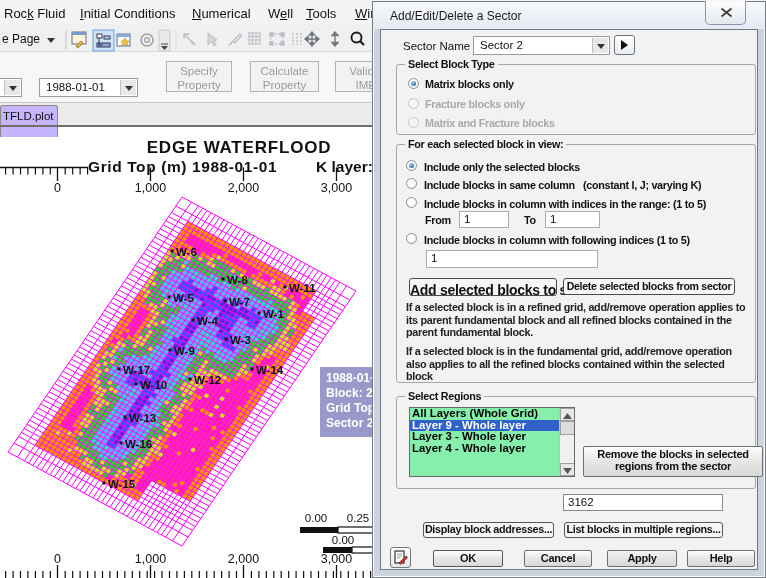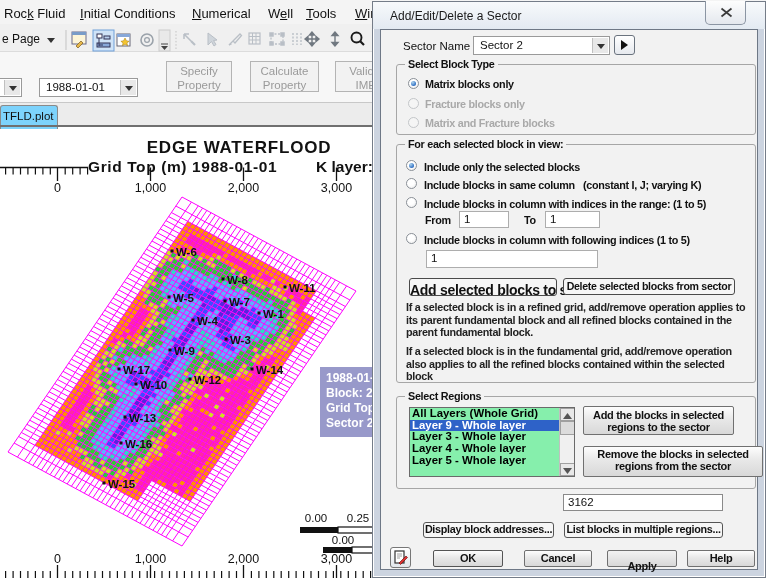--- a/index.html
+++ b/index.html
@@ -6,21 +6,21 @@
 #menubar{position:absolute;left:0;top:0;width:766px;height:24px;background:#f4f4f4;font-size:13px;color:#111}
 #menubar span{position:absolute;top:6px;white-space:nowrap}
 #toolbar{position:absolute;left:0;top:24px;width:766px;height:28px;background:#f0f0f0;border-bottom:1px solid #dcdcdc}
 #proprow{position:absolute;left:0;top:52px;width:766px;height:51px;background:#f7f7f7;border-bottom:1px solid #c8c8c8}
 #tabrow{position:absolute;left:0;top:103px;width:766px;height:24px;background:#ececec}
 #plot{position:absolute;left:0;top:127px;width:766px;height:451px;background:#fff}
 .combo{position:absolute;background:#fff;border:1px solid #9a9a9a;font-size:11.5px;color:#111}
 .combo .arr{position:absolute;right:1px;top:1px;bottom:1px;width:16px;background:#e8e8e8;border-left:1px solid #c0c0c0}
 .combo .arr:after{content:"";position:absolute;left:4px;top:6px;border:4px solid transparent;border-top:5px solid #333}
 .gbtn{position:absolute;background:#f2f2f2;border:1px solid #b4b4b4;color:#9a9a9a;font-size:11.5px;text-align:center;line-height:1.25;padding-top:2px}
-.tab{position:absolute;left:0;top:2px;width:58px;height:24px;background:#7dd3fc;border:1px solid #8a8a8a;border-bottom:none;border-radius:3px 3px 0 0;font-size:11.5px;color:#111;padding:4px 16px 0 2px}
+.tab{position:absolute;left:0;top:2px;width:58px;height:32px;background:#c4b5fd;border:1px solid #8a8a8a;border-bottom:none;border-radius:3px 3px 0 0;font-size:11.5px;color:#111;padding:4px 16px 0 2px}
 #tabline{position:absolute;left:0;top:22px;width:766px;height:1.5px;background:#707070}
 
 #dlg{position:absolute;left:372px;top:1px;width:394px;height:577px}
 #dlgframe{position:absolute;left:0;top:0;width:394px;height:577px;background:#ccd4e0;border:1px solid #747c88;box-shadow:0 0 0 1px #fff inset}
 #dlgtitle{position:absolute;left:1px;top:1px;width:392px;height:27px;background:linear-gradient(#f7f9fb,#e3eaf2)}
 #dlgtitle span{position:absolute;left:17px;top:7px;font-size:12px;color:#1a1a1a}
 #closebtn{position:absolute;left:333px;top:0px;width:41px;height:24px;background:linear-gradient(#fdfdfd,#e4e8ee);border:1px solid #8b95a3;border-top:none;border-radius:0 0 5px 5px;}
 #closebtn svg{position:absolute;left:14px;top:6px}
 #dlgbody{position:absolute;left:8px;top:28px;width:378px;height:541px;background:#f2f2f2;border:1px solid #6e7886}
 .lbl{position:absolute;font-size:11.5px;color:#111;white-space:nowrap}
@@ -1052,40 +1052,38 @@
  <div class="para" style="left:9px;top:156px">If a selected block is in a refined grid, add/remove operation applies to<br>its parent fundamental block and all refined blocks contained in the<br>parent fundamental block.</div>
  <div class="para" style="left:9px;top:200px">If a selected block is in the fundamental grid, add/remove operation<br>also applies to all the refined blocks contained within the selected<br>block</div>
 </div>
 <div class="group" style="left:15px;top:366px;width:360px;height:93px">
  <div class="glabel">Select Regions</div>
  <div id="listbox" style="position:absolute;left:12px;top:10px;width:166px;height:70px;background:#86efac;border:1px solid #6a6a6a;font-size:11.4px;font-weight:bold;overflow:hidden">
   <div style="padding:0 2px;height:11.7px;line-height:11.5px">All Layers (Whole Grid)</div>
   <div style="padding:0 2px;height:11.7px;line-height:11.5px;background:#2e62c8;color:#fff">Layer 9 - Whole layer</div>
   <div style="padding:0 2px;height:11.7px;line-height:11.5px">Layer 3 - Whole layer</div>
   <div style="padding:0 2px;height:11.7px;line-height:11.5px">Layer 4 - Whole layer</div>
-  <div style="padding:0 2px;height:11.7px;line-height:11.5px">Layer 5 - Whole layer</div>
   <div style="position:absolute;right:0;top:0;width:15px;height:68px;background:#f0f0f0;border-left:1px solid #c0c0c0">
    <div style="position:absolute;top:0;left:0;width:15px;height:13px;background:#e8e8e8;border:1px solid #a0a0a0"><svg width="9" height="6" style="margin:3px 0 0 2px">
                 <path d="M4.5 0 L9 6 L0 6 Z" fill="#555"></path>
               </svg></div>
    <div style="position:absolute;top:13px;left:0;width:15px;height:14px;background:#dcdcdc;border:1px solid #a0a0a0"></div>
    <div style="position:absolute;bottom:0;left:0;width:15px;height:13px;background:#e8e8e8;border:1px solid #a0a0a0"><svg width="9" height="6" style="margin:3px 0 0 2px">
                 <path d="M0 0 L9 0 L4.5 6 Z" fill="#555"></path>
               </svg></div>
   </div>
  </div>
- <div class="btn3d" style="left:186px;top:9px;width:151px;height:29px;padding-top:2px;line-height:12px">Add the blocks in selected<br>regions to the sector</div>
  <div class="btn3d" style="left:186px;top:49px;width:180px;height:31px;padding-top:1px;line-height:12px">Remove the blocks in selected<br>regions from the sector</div>
 </div>
 <div class="tbox" style="left:182px;top:464px;width:160px;height:17px;border-color:#8a8a8a">3162</div>
 <div class="wbtn" style="left:42px;top:492px;width:131px;height:16px;font-size:10.8px;border-color:#555">Display block addresses...</div>
 <div class="wbtn" style="left:183px;top:492px;width:159px;height:16px;font-size:10.8px;border-color:#555">List blocks in multiple regions...</div>
 <div class="wbtn" style="left:9px;top:517px;width:21px;height:21px;border-color:#777;background:linear-gradient(#fff,#e2e6eb)"><svg width="15" height="15" style="margin-top:2px">
           <rect x="2" y="1" width="9" height="12" fill="#fff" stroke="#333" stroke-width="1.2"></rect>
           <path d="M4 4h5M4 6h5M4 8h3" stroke="#888" stroke-width="0.8"></path>
           <path d="M6 13 L13 6 L14.5 7.5 L7.5 14.5 Z" fill="#d33" stroke="#600" stroke-width="0.6"></path>
         </svg></div>
 <div class="btn3d" style="left:52px;top:520px;width:70px;height:17px;padding-top:1px;border-color:#555">OK</div>
 <div class="btn3d" style="left:143px;top:520px;width:68px;height:17px;padding-top:1px">Cancel</div>
-<div class="btn3d" style="left:226px;top:520px;width:70px;height:17px;padding-top:9px;background:linear-gradient(#f2f2f2,#d8d8d8)">Apply</div>
+<div class="btn3d" style="left:226px;top:520px;width:70px;height:17px;padding-top:1px;background:linear-gradient(#f2f2f2,#d8d8d8)">Apply</div>
 <div class="btn3d" style="left:306px;top:520px;width:68px;height:17px;padding-top:1px">Help</div>
 </div>
 </div>
 
 </body></html>

